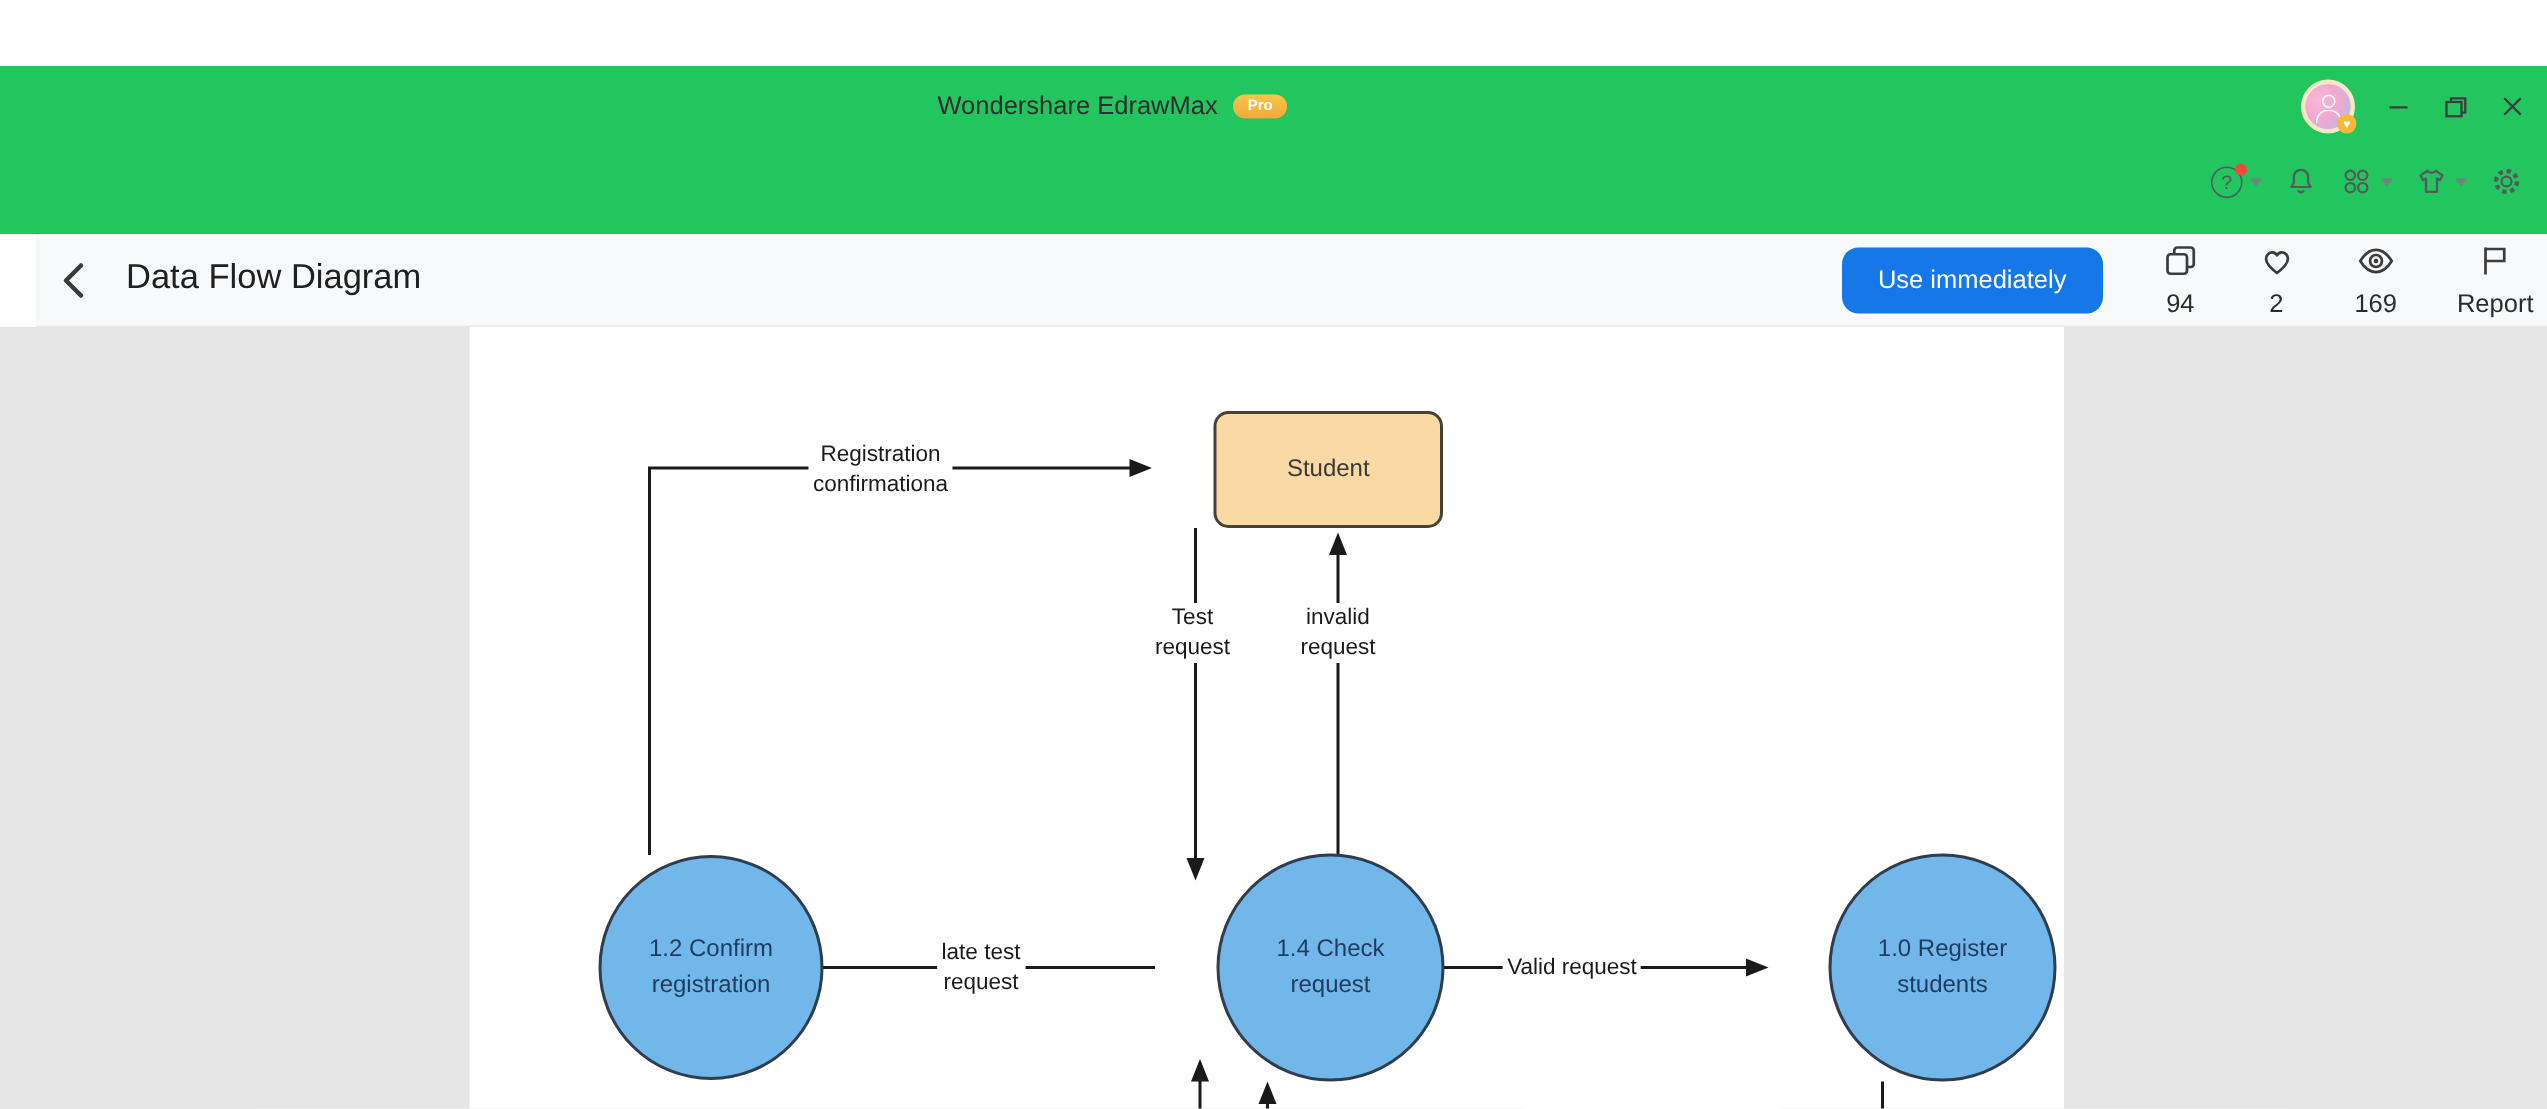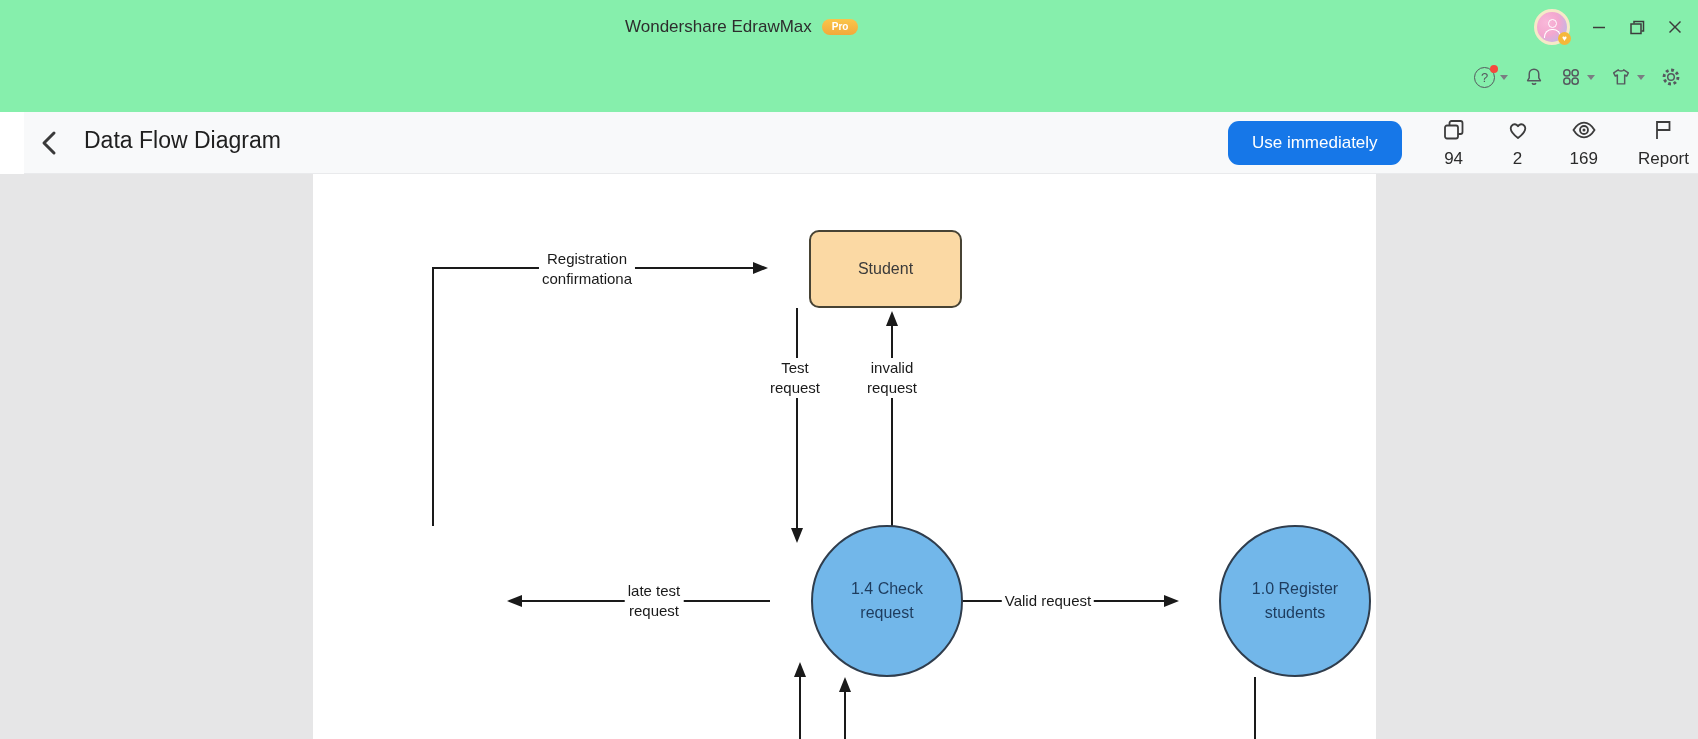--- a/index.html
+++ b/index.html
@@ -1,20 +1,20 @@
 <!DOCTYPE html>
 <html><head>
 <meta charset="utf-8">
 <style>
   * { margin:0; padding:0; box-sizing:border-box; }
   html,body { width:1698px; height:739px; overflow:hidden; }
   body { font-family:"Liberation Sans", sans-serif; background:#fff; }
 
   
-  .titlebar { position:relative; width:1698px; height:112px; background:#86efac; }
+  .titlebar { position:relative; width:1698px; height:112px; background:#22c55e;margin-top:44px; }
   .app-title-wrap { position:absolute; left:625px; top:12px; display:flex; align-items:center; gap:10px; height:30px; }
   .app-title { font-size:17px; color:#2d2d2d; }
   .pro-badge { background:linear-gradient(180deg,#fac54a,#f2a93a); color:#fff; font-size:10px; font-weight:bold;
                padding:3px 10px; border-radius:9px; line-height:1; }
   .win-controls { position:absolute; right:14px; top:8px; display:flex; align-items:center; gap:20px; height:38px; }
   .avatar { width:36px; height:36px; border-radius:50%; position:relative;
             background:radial-gradient(circle at 30% 35%, #f9b8d9 0%, #f3a7cf 45%, #a8bdf2 100%);
             border:3px solid #f6e9c8; }
   .avatar .head { position:absolute; left:11px; top:7px; width:9px; height:9px; border:1.6px solid #fff; border-radius:50%; }
   .avatar .body { position:absolute; left:7px; top:17px; width:17px; height:9px; border:1.6px solid #fff; border-bottom:none;
@@ -192,20 +192,24 @@
     <line x1="845" y1="565" x2="845" y2="515" stroke="#1a1a1a" stroke-width="2"></line>
     <polygon points="845,503 839,518 851,518" fill="#1a1a1a"></polygon>
 
     <line x1="1255" y1="503" x2="1255" y2="565" stroke="#1a1a1a" stroke-width="2"></line>
   </svg>
 
   <div class="node entity" style="left:768px; top:56px; width:153px; height:78px;">
     <span>Student</span>
   </div>
 
+  <div class="node process" style="left:358px; top:352px; width:150px; height:150px;">
+    <span>1.2 Confirm</span>
+    <span>registration</span>
+  </div>
 
   <div class="node process" style="left:770px; top:351px; width:152px; height:152px;">
     <span>1.4 Check</span>
     <span>request</span>
   </div>
 
   <div class="node process" style="left:1178px; top:351px; width:152px; height:152px;">
     <span>1.0 Register</span>
     <span>students</span>
   </div>

